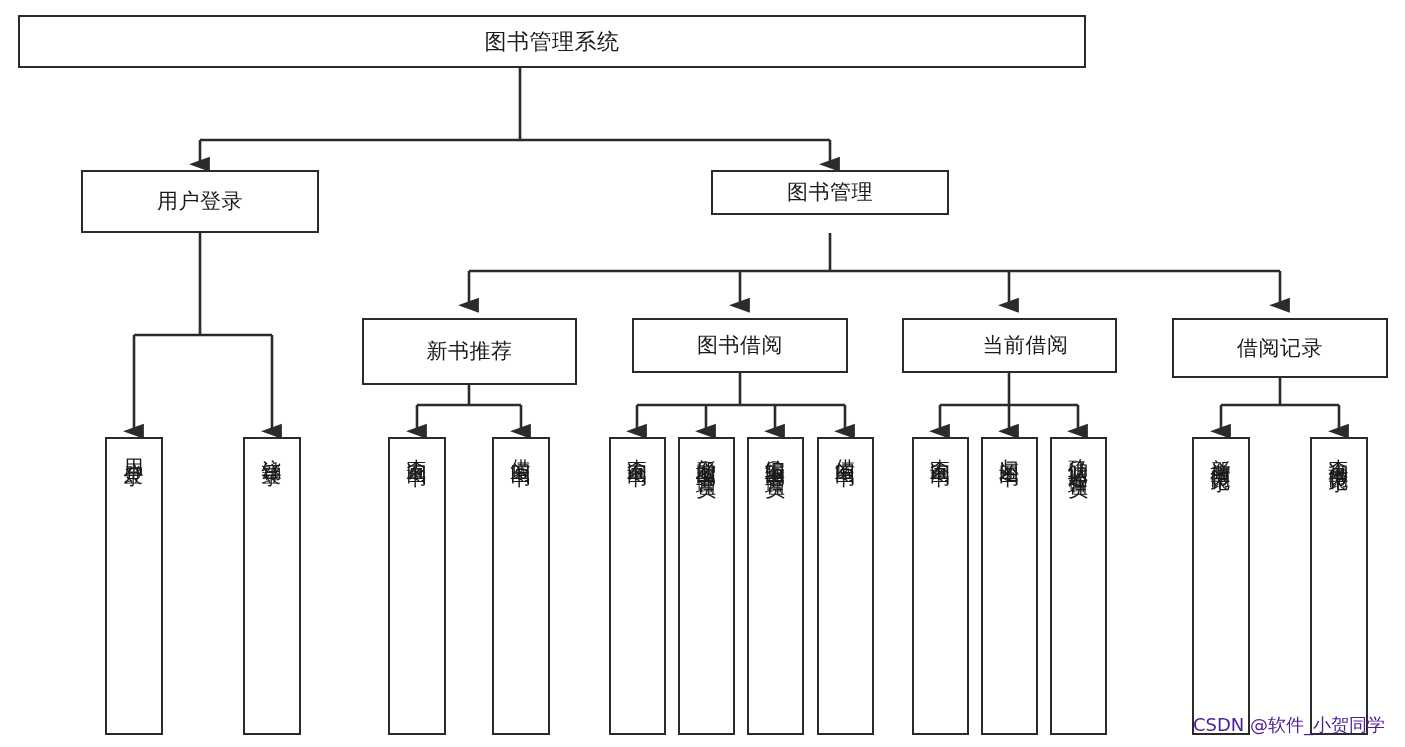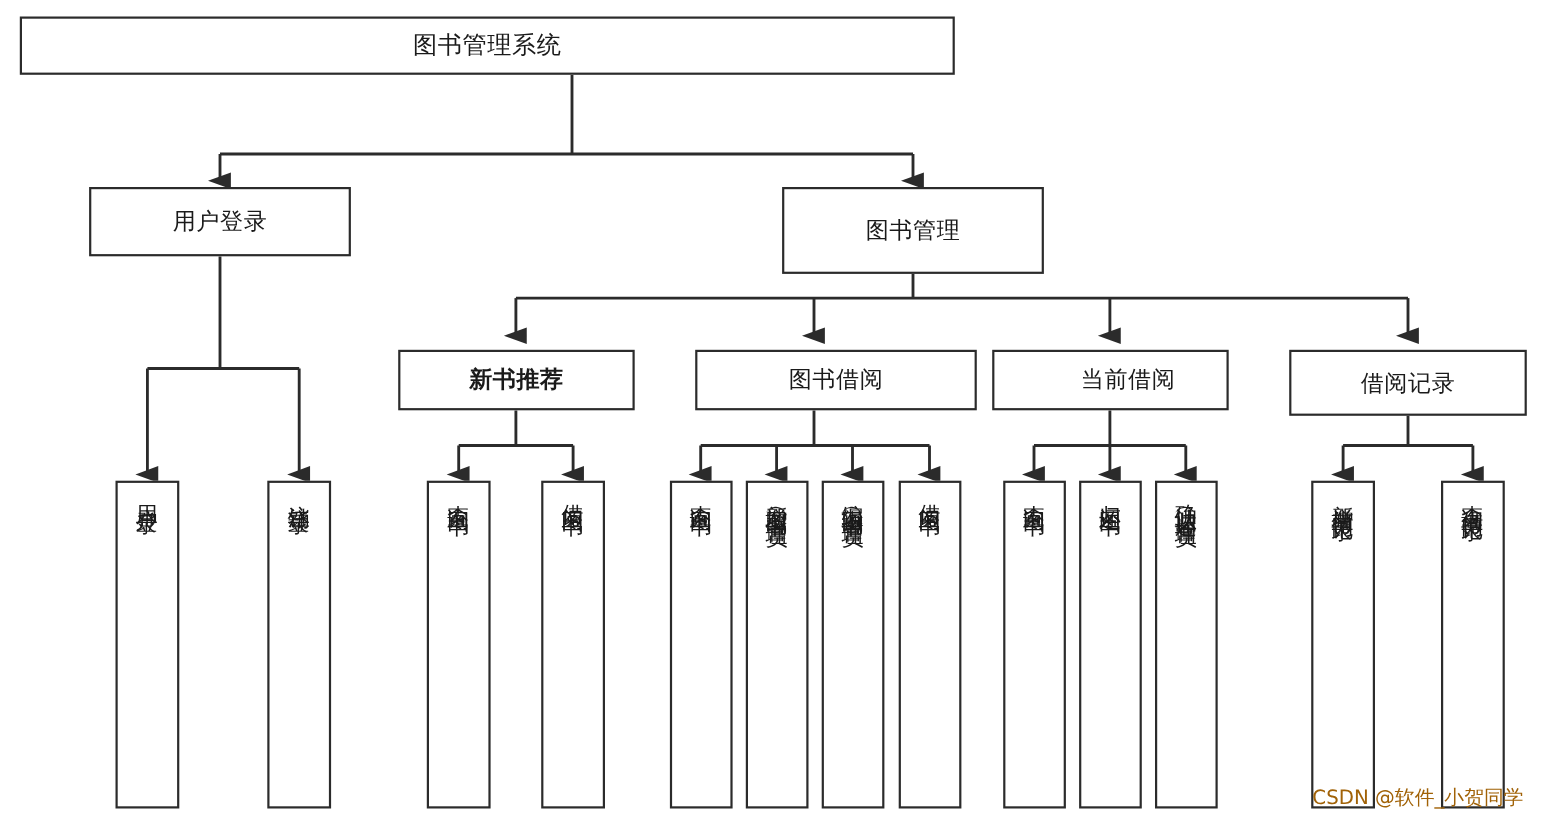--- a/index.html
+++ b/index.html
@@ -59,21 +59,21 @@
     white-space: nowrap;
   }
   .node.root .node-label {
     font-size: 22px;
   }
   #watermark {
     position: absolute;
     left: 1193px;
     top: 713px;
     font-size: 18px;
-    color: #a16207;
+    color: #4c1d95;
     white-space: nowrap;
     user-select: none;
     font-family: "DejaVu Sans", "Liberation Sans", sans-serif;
   }
 </style>
 </head>
 <body>
 
 <div id="diagram-root">
 
@@ -121,35 +121,35 @@
       <path d="M1009,405 L1009,431" marker-end="url(#arrow)"></path>
       <path d="M1078,405 L1078,431" marker-end="url(#arrow)"></path>
 
       <path d="M1280,373 L1280,405"></path>
       <path d="M1221,405 L1339,405"></path>
       <path d="M1221,405 L1221,431" marker-end="url(#arrow)"></path>
       <path d="M1339,405 L1339,431" marker-end="url(#arrow)"></path>
     </g>
   </svg>
 
-  <div class="node horizontal root" style="left:18px; top:15px; width:850px; height:53px;justify-content:center;">
+  <div class="node horizontal root" style="left:18px; top:15px; width:1068px; height:53px;justify-content:center;">
     <span class="node-label">图书管理系统</span>
   </div>
 
   <div class="node horizontal" style="left:81px; top:170px; width:238px; height:63px;">
     <span class="node-label">用户登录</span>
   </div>
-  <div class="node horizontal" style="left:711px; top:170px; width:238px; height:79px;">
+  <div class="node horizontal" style="left:711px; top:170px; width:238px; height:45px;">
     <span class="node-label">图书管理</span>
   </div>
 
-  <div class="node horizontal" style="left:362px; top:318px; width:215px; height:55px;font-weight:bold;">
+  <div class="node horizontal" style="left:362px; top:318px; width:215px; height:67px;">
     <span class="node-label">新书推荐</span>
   </div>
-  <div class="node horizontal" style="left:632px; top:318px; width:256px; height:55px;">
+  <div class="node horizontal" style="left:632px; top:318px; width:216px; height:55px;">
     <span class="node-label">图书借阅</span>
   </div>
   <div class="node horizontal" style="left:902px; top:318px; width:215px; height:55px;padding-left:32px;">
     <span class="node-label">当前借阅</span>
   </div>
   <div class="node horizontal" style="left:1172px; top:318px; width:216px; height:60px;">
     <span class="node-label">借阅记录</span>
   </div>
 
   <div class="node vertical" style="left:105px; top:437px; width:58px; height:298px;">

